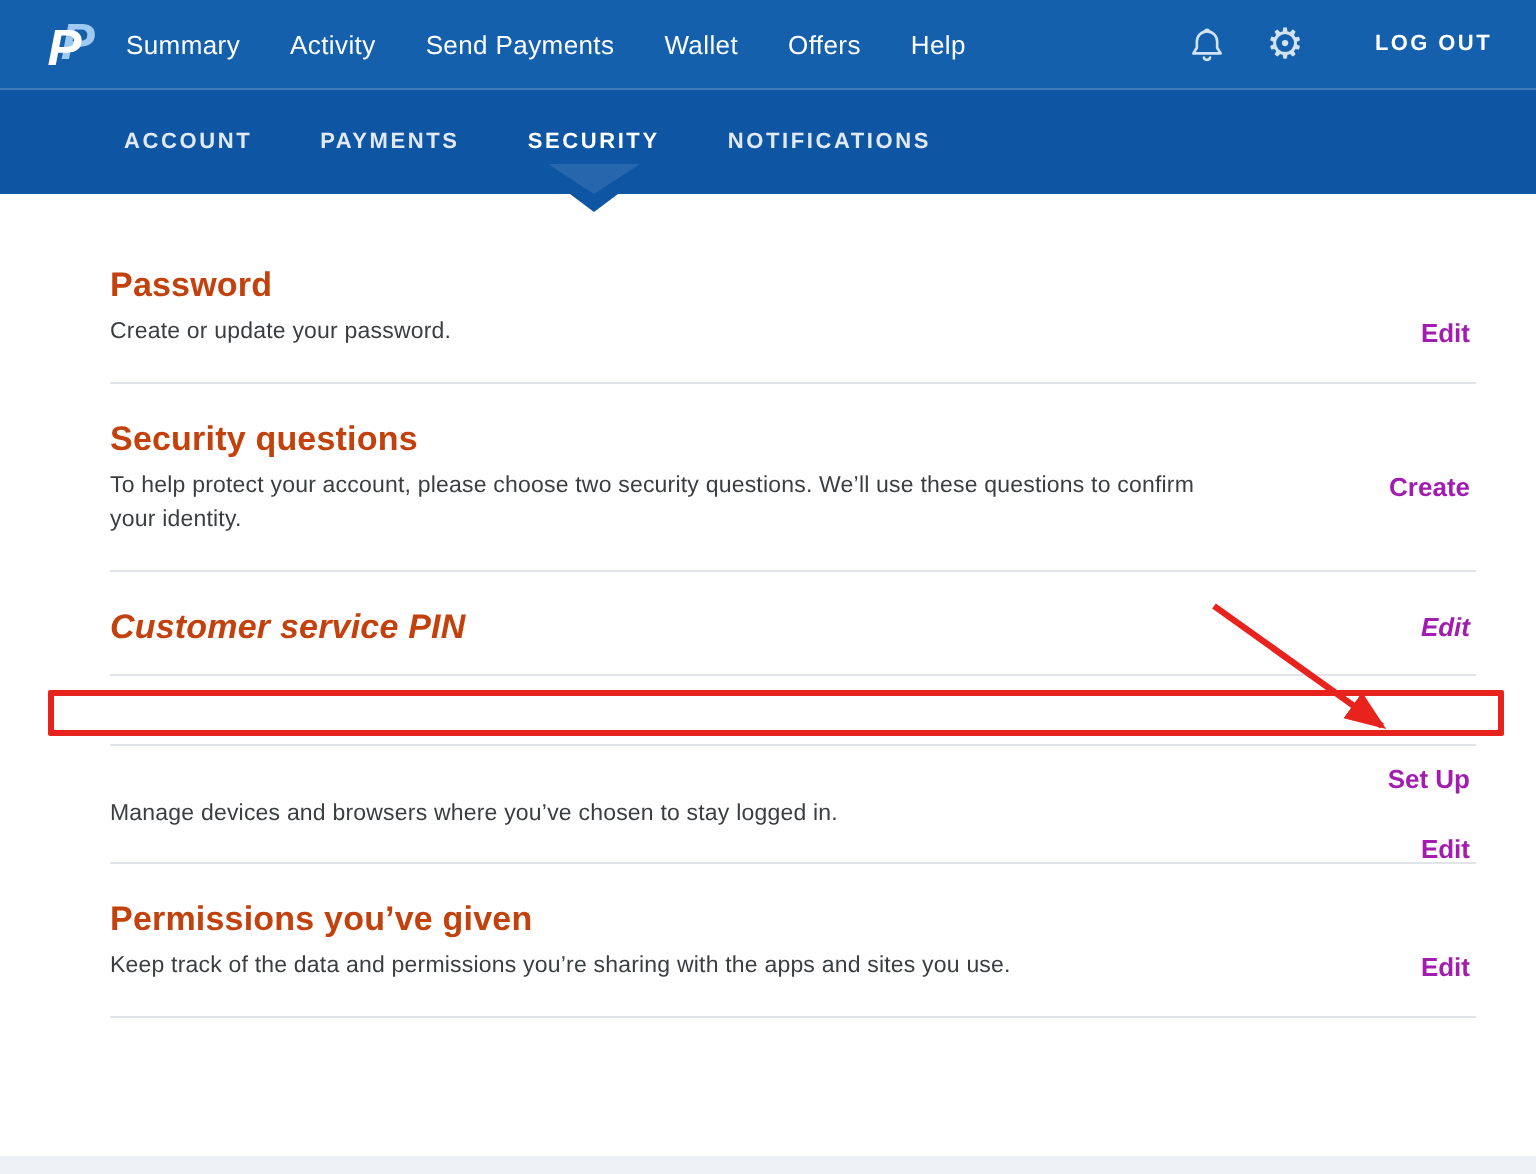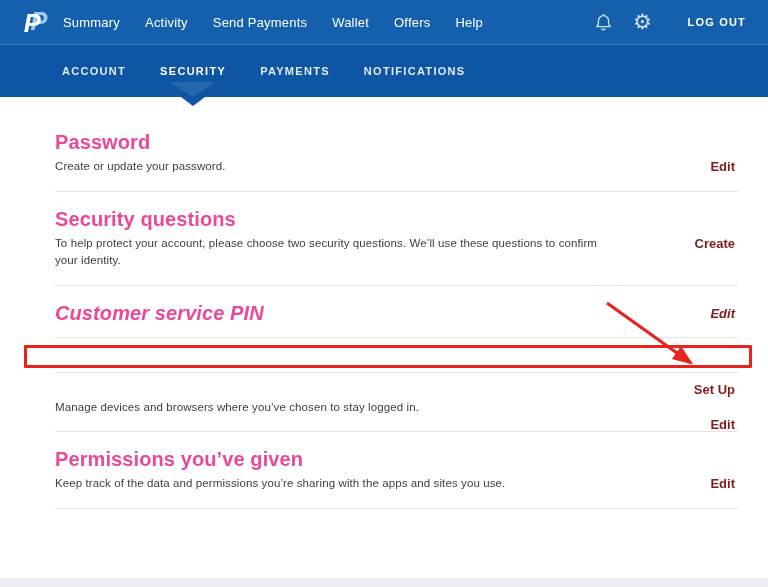--- a/index.html
+++ b/index.html
@@ -60,30 +60,30 @@
   .card {
     position:relative; background:#ffffff;
     min-height:481px; padding-top:18px;
   }
   .row { position:relative; padding:19px 150px 16px 55px; }
   .row::after {
     content:""; position:absolute; left:55px; right:30px; bottom:0;
     height:1px; background:#e1e4e8;
   }
   .row-title {
-    font-size:20px; font-weight:600; color:#ec4899; letter-spacing:.1px;
+    font-size:17px; font-weight:600; color:#c2410c; letter-spacing:.1px;
     line-height:17px;
   }
   .row-desc {
     margin-top:7px; font-size:11.5px; line-height:17.5px; color:#3b3e41;
     max-width:600px; letter-spacing:.1px;
   }
   .row-action {
     position:absolute; right:33px; top:44px;
-    font-size:13px; font-weight:700; color:#7f1d1d;
+    font-size:13px; font-weight:700; color:#a21caf;
     cursor:pointer; text-decoration:none; white-space:nowrap;
   }
   .row.no-desc .row-action { top:20px; }
   .row.no-desc { padding-bottom:16px;font-style:italic; }
 
   
   .highlight-box {
     position:absolute; left:24px; right:16px; top:7px; bottom:5px;
     border:3px solid #e8231d; border-radius:1px; pointer-events:none; z-index:5;
   }
@@ -122,22 +122,22 @@
     </span>
     <span class="icon-btn">
       <span class="gear-glyph">⚙</span>
     </span>
     <a class="logout" href="#">LOG OUT</a>
   </div>
 </header>
 
 <nav class="subnav">
     <a class="subnav-item">ACCOUNT</a>
+    <a class="subnav-item">PAYMENTS</a>
     <a class="subnav-item active">SECURITY</a>
-    <a class="subnav-item">PAYMENTS</a>
     <a class="subnav-item">NOTIFICATIONS</a>
   </nav>
 
 <main class="card">
   <div id="rows">
       <div class="row">
         <div>
           <div class="row-title">Password</div>
           <div class="row-desc">Create or update your password.</div>
         </div>

